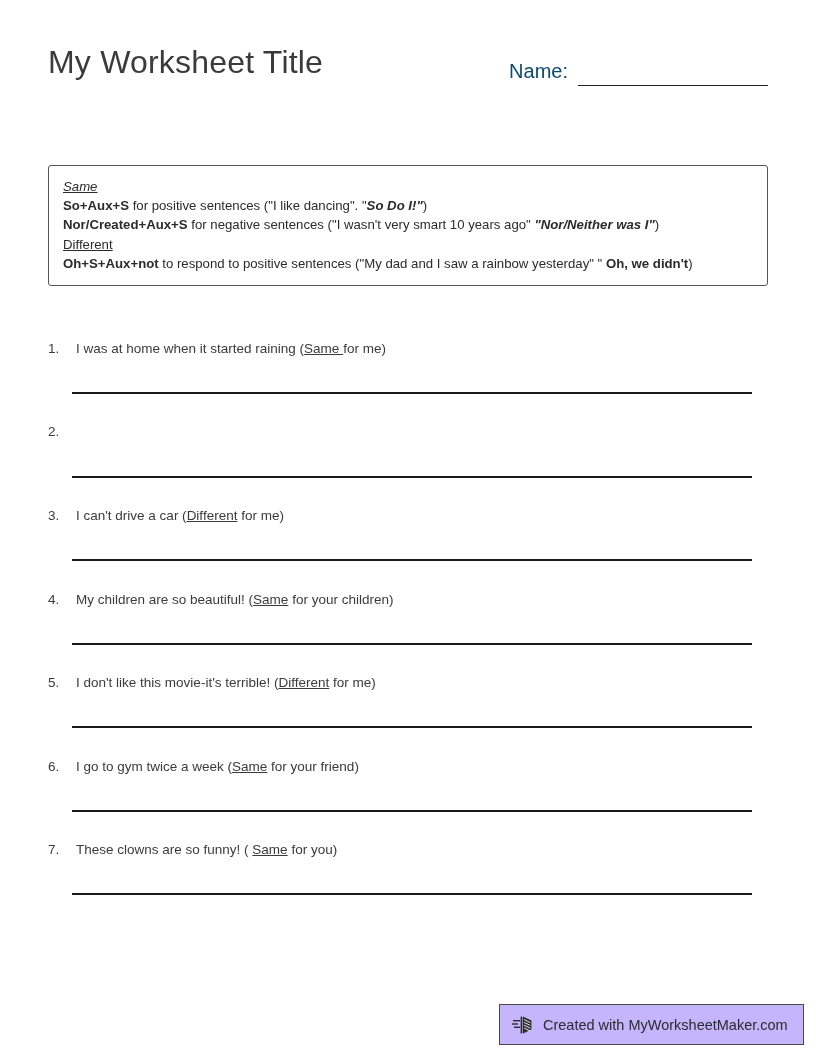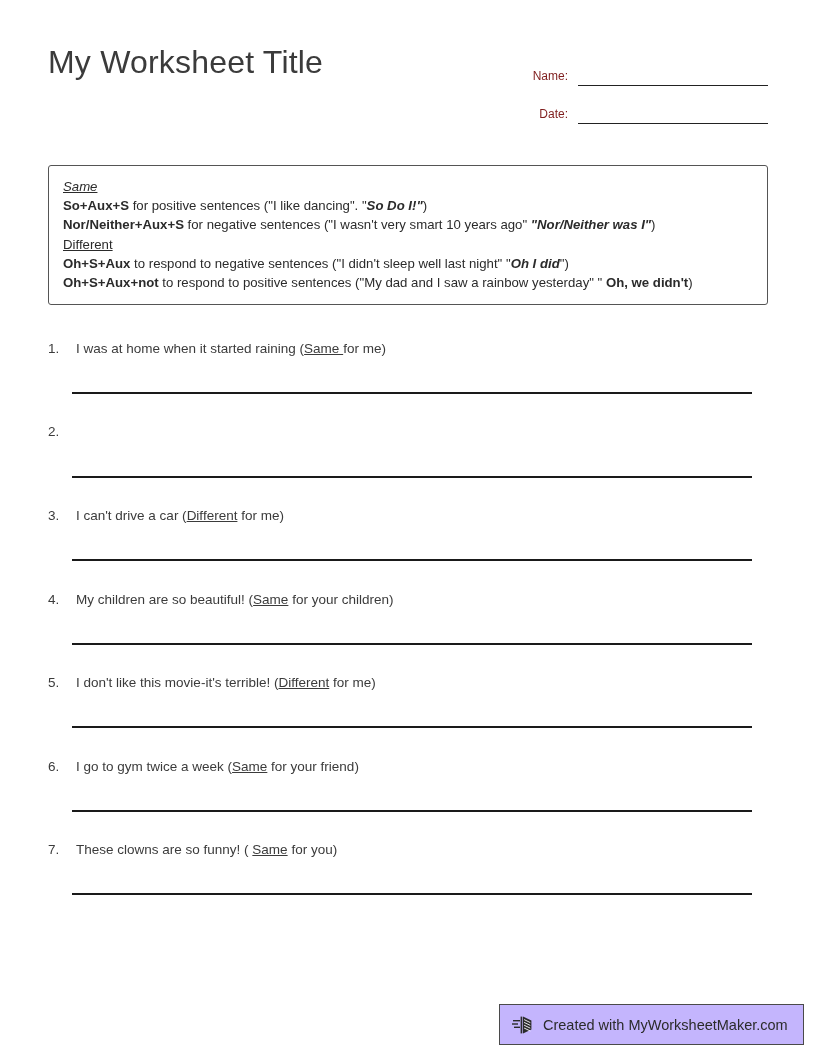--- a/index.html
+++ b/index.html
@@ -47,22 +47,22 @@
     top: 4px;
     width: 300px;
   }
   .field-row {
     display: flex;
     align-items: flex-end;
     justify-content: flex-end;
     height: 38px;
   }
   .field-label {
-    font-size: 12px;
-    color: #7f1d1d;
+    font-size: 20px;
+    color: #0c4a6e;
     padding-right: 10px;
     padding-bottom: 3px;
     white-space: nowrap;
     text-align: center;
   }
   .field-line {
     width: 190px;
     border-bottom: 1.5px solid #222222;
     height: 22px;
   }
@@ -164,42 +164,35 @@
 <div class="page">
 
   <div class="header">
     <div class="worksheet-title">My Worksheet Title</div>
 
     <div class="field-block">
       <div class="field-row">
         <span class="field-label">Name:</span>
         <span class="field-line"></span>
       </div>
-      <div class="field-row">
-        <span class="field-label">Date:</span>
-        <span class="field-line"></span>
-      </div>
     </div>
   </div>
 
   <div class="instruction-box">
     <div class="ln">
       <span class="hdg-same">Same</span>
     </div>
     <div class="ln">
       <span class="b">So+Aux+S</span><span> for positive sentences ("</span><span class="i">I like dancing</span><span>". "</span><span class="bi">So Do I!"</span><span>)</span>
     </div>
     <div class="ln">
-      <span class="b">Nor/Neither+Aux+S</span><span> for negative sentences ("</span><span class="i">I wasn't very smart 10 years ago</span><span>" </span><span class="bi">"Nor/Neither was I"</span><span>)</span>
+      <span class="b">Nor/Created+Aux+S</span><span> for negative sentences ("</span><span class="i">I wasn't very smart 10 years ago</span><span>" </span><span class="bi">"Nor/Neither was I"</span><span>)</span>
     </div>
     <div class="ln">
       <span class="hdg-diff">Different</span>
-    </div>
-    <div class="ln">
-      <span class="b">Oh+S+Aux</span><span> to respond to negative sentences ("</span><span class="i">I didn't sleep well last night</span><span>" "</span><span class="bi">Oh I did</span><span>")</span>
     </div>
     <div class="ln">
       <span class="b">Oh+S+Aux+not</span><span> to respond to positive sentences ("</span><span class="i">My dad and I saw a rainbow yesterday</span><span>" " </span><span class="b">Oh, we didn't</span><span>)</span>
     </div>
   </div>
 
   <div class="questions">
 
     <div class="q-item">
       <div class="q-row">

